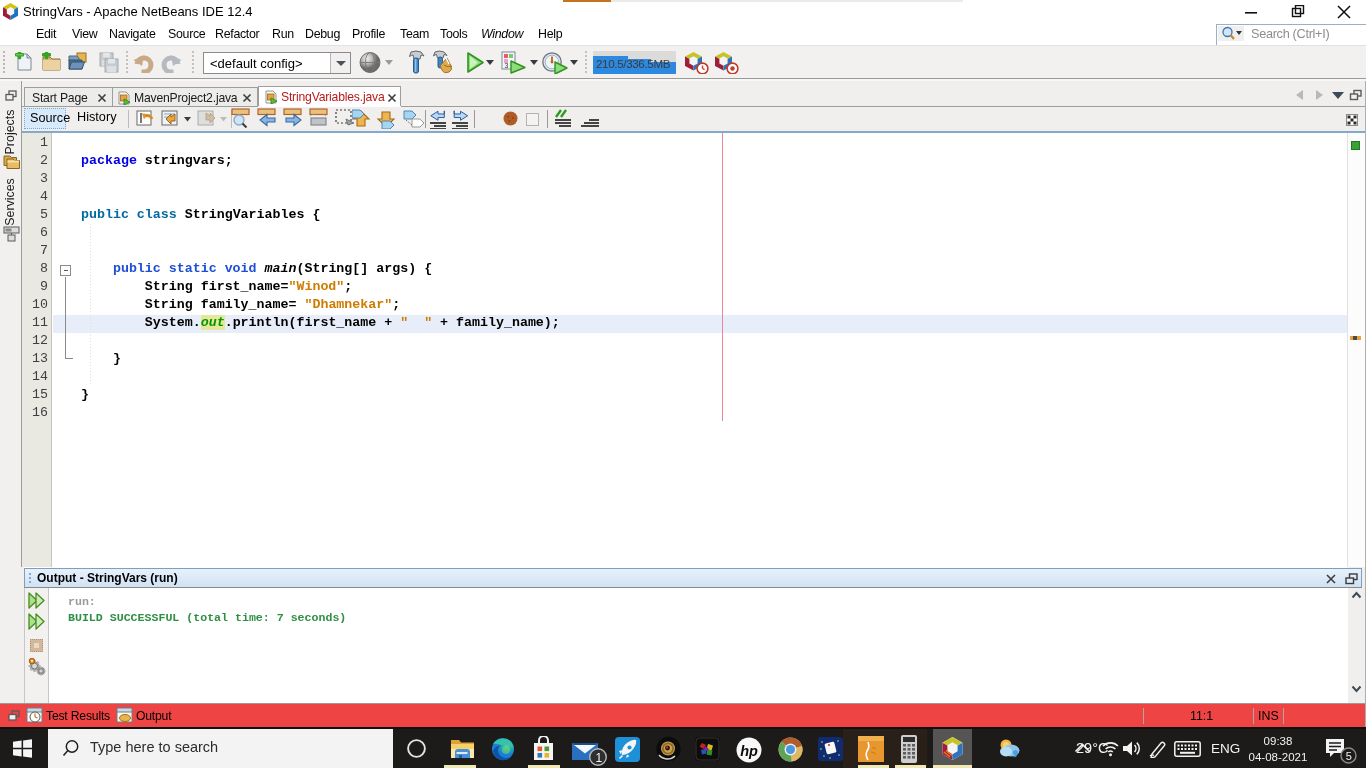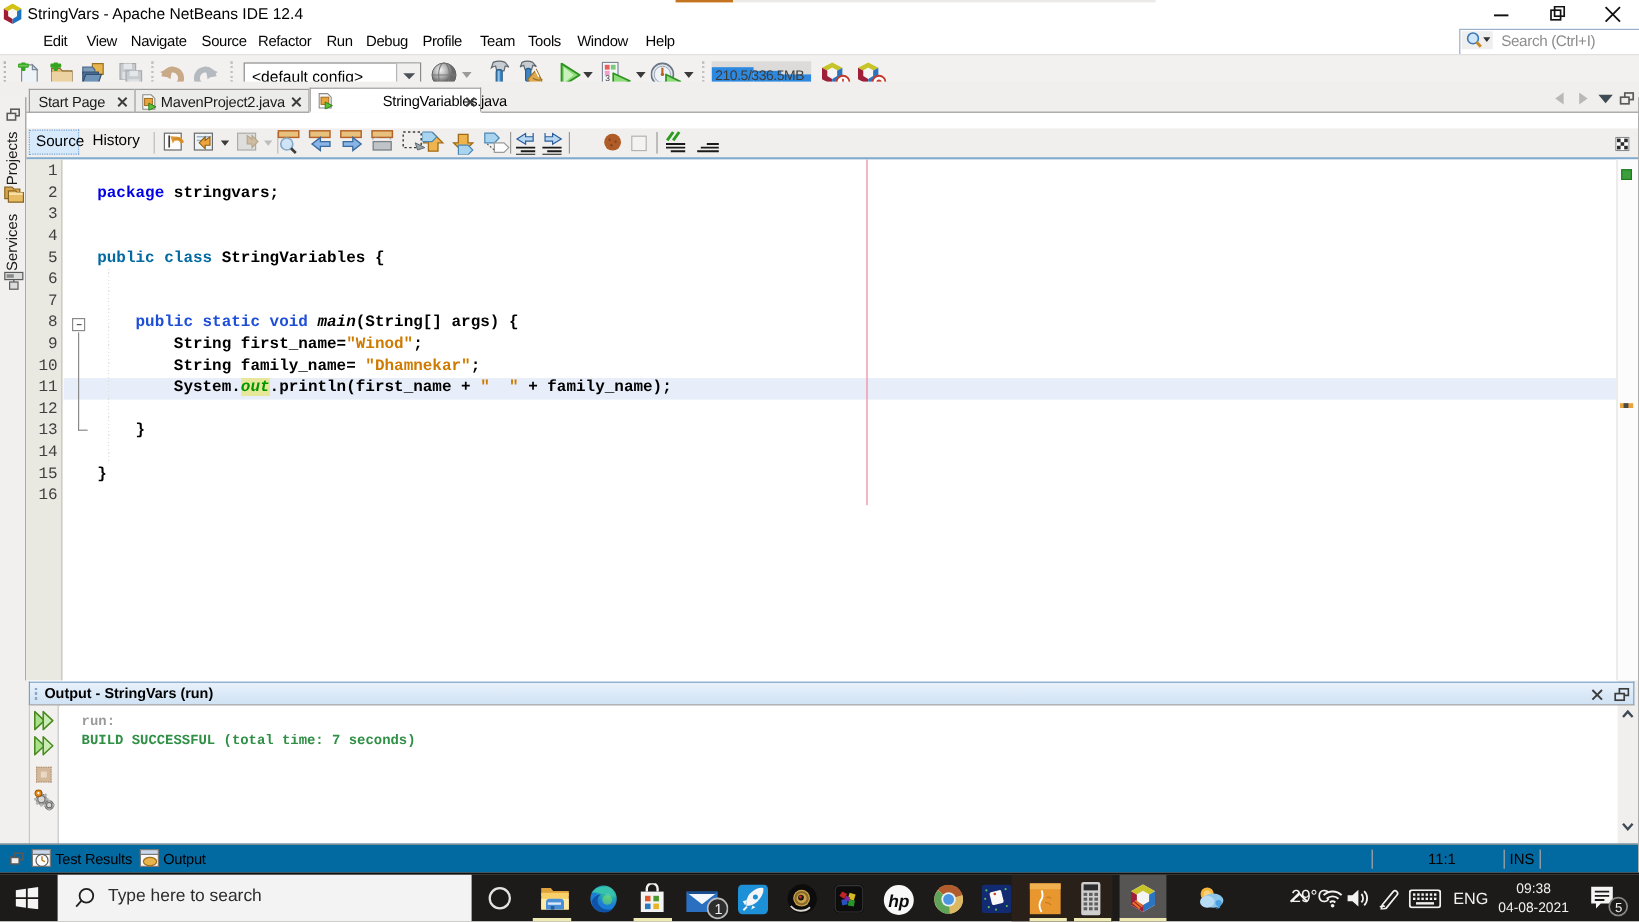--- a/index.html
+++ b/index.html
@@ -38,21 +38,21 @@
     <span class="abs" style="left:36px;top:3px;">Edit</span>
     <span class="abs" style="left:72px;top:3px;">View</span>
     <span class="abs" style="left:109px;top:3px;">Navigate</span>
     <span class="abs" style="left:168px;top:3px;">Source</span>
     <span class="abs" style="left:215px;top:3px;">Refactor</span>
     <span class="abs" style="left:272px;top:3px;">Run</span>
     <span class="abs" style="left:305px;top:3px;">Debug</span>
     <span class="abs" style="left:352px;top:3px;">Profile</span>
     <span class="abs" style="left:400px;top:3px;">Team</span>
     <span class="abs" style="left:440px;top:3px;">Tools</span>
-    <span class="abs" style="left:481px;top:3px;">Window</span>
+    <span class="abs" style="left:481px;top:3px;font-style:italic;">Window</span>
     <span class="abs" style="left:538px;top:3px;">Help</span>
 
     <div class="abs" style="left:1216px;top:0px;width:207px;height:33px;background:#fff;border:1px solid #9ab0c8;">
       <div class="abs" style="left:1px;top:1px;width:26px;height:15px;background:#efefef;"></div>
       <svg class="abs" style="left:4px;top:1px" width="22" height="15" viewBox="0 0 22 15">
         <circle cx="6.5" cy="6" r="4.5" fill="#cfe6f8" stroke="#3b77b5" stroke-width="1.3"></circle>
         <line x1="9.5" y1="9" x2="13" y2="13" stroke="#c88a28" stroke-width="2.4"></line>
         <polygon points="15,5 21,5 18,9" fill="#333"></polygon>
       </svg>
       <span class="abs" style="left:34px;top:2px;color:#8d8d8d;font-size:12.7px;">Search (Ctrl+I)</span>
@@ -202,21 +202,21 @@
       <polygon points="18,5.5 18,15 9.5,19.5 9.5,10" fill="#2d74c0"></polygon>
       <polygon points="9.5,5.2 13.6,7.6 13.6,12.4 9.5,14.8 5.4,12.4 5.4,7.6" fill="#f4f4f4"></polygon>
       <circle cx="18.5" cy="17.5" r="5.4" fill="#fff" stroke="#c43a2a" stroke-width="1.6"></circle>
       <circle cx="18.5" cy="17.5" r="2.2" fill="#c43a2a"></circle>
     </svg>
   </div>
   <div class="abs" style="left:0;top:74px;width:1366px;height:4px;background:#f2f1ef;"></div>
   <div class="abs" style="left:0;top:78px;width:1366px;height:1px;background:#9a9a98;"></div>
   <div class="abs" style="left:0;top:79px;width:1366px;height:2px;background:#f8f7f5;"></div>
 
-  <div class="abs" id="tabrow" style="left:0;top:68px;width:1366px;height:26px;background:#f0efed;">
+  <div class="abs" id="tabrow" style="left:0;top:81px;width:1366px;height:26px;background:#f0efed;">
 
     <div class="abs" style="left:0;top:25px;width:1366px;height:1px;background:#9e9d9b;"></div>
 
     <div class="abs" style="left:24px;top:6px;width:88px;height:20px;background:#ececea;border:1px solid #9e9d9b;border-right:none;">
       <span class="abs" style="left:7px;top:3px;font-size:12.2px;letter-spacing:-0.2px;color:#1a1a1a;">Start Page</span>
       <svg class="abs" style="left:72px;top:5px" width="10" height="10">
           <path d="M1.5 1.5 L8.5 8.5 M8.5 1.5 L1.5 8.5" stroke="#3c3c3c" stroke-width="1.6"></path>
         </svg>
     </div>
 
@@ -231,21 +231,21 @@
           <path d="M1.5 1.5 L8.5 8.5 M8.5 1.5 L1.5 8.5" stroke="#3c3c3c" stroke-width="1.6"></path>
         </svg>
     </div>
 
     <div class="abs" style="left:258px;top:5px;width:143px;height:21px;background:#ffffff;border:1px solid #9e9d9b;border-bottom:none;">
       <svg class="abs" style="left:5px;top:3px" width="14" height="14" viewBox="0 0 14 14">
         <path d="M2 1 h7 l3 3 v9 h-10 z" fill="#f8f8f8" stroke="#8a8a8a" stroke-width="0.9"></path>
         <rect x="3.5" y="4" width="6.5" height="6" fill="#e8a33d" stroke="#a06a18" stroke-width="0.8"></rect>
         <polygon points="7,8 13,11 7,14" fill="#58c03a" stroke="#2e7f1a" stroke-width="0.8"></polygon>
       </svg>
-      <span class="abs" style="left:22px;top:3px;font-size:12.2px;letter-spacing:-0.2px;color:#000000;margin-left:38px;">StringVariables.java</span>
+      <span class="abs" style="left:22px;top:3px;font-size:12.2px;letter-spacing:-0.2px;color:#b91c1c;">StringVariables.java</span>
       <svg class="abs" style="left:128px;top:6px" width="10" height="10">
           <path d="M1.5 1.5 L8.5 8.5 M8.5 1.5 L1.5 8.5" stroke="#3c3c3c" stroke-width="1.6"></path>
         </svg>
     </div>
     <div class="abs" style="left:258px;top:25px;width:143px;height:1px;background:#ffffff;"></div>
 
     <svg class="abs" style="left:1294px;top:8px" width="70" height="12" viewBox="0 0 70 12">
       <polygon points="9,1 9,11 2,6" fill="#b9b8b6"></polygon>
       <polygon points="22,1 22,11 29,6" fill="#b9b8b6"></polygon>
       <polygon points="38,3 50,3 44,10" fill="#3e4a55"></polygon>
@@ -506,21 +506,21 @@
 
     <div class="abs" style="left:1348px;top:21px;width:16px;height:115px;background:#f0efed;"></div>
     <svg class="abs" style="left:1351px;top:24px" width="11" height="8">
         <path d="M1.5 6.5 L5.5 2 L9.5 6.5" stroke="#3e4a55" stroke-width="2" fill="none"></path>
       </svg>
     <svg class="abs" style="left:1351px;top:118px" width="11" height="8">
         <path d="M1.5 1.5 L5.5 6 L9.5 1.5" stroke="#3e4a55" stroke-width="2" fill="none"></path>
       </svg>
   </div>
 
-  <div class="abs" id="statusrow" style="left:0;top:703px;width:1366px;height:24px;background:#0369a1;border-top:1px solid #9a9a98;">
+  <div class="abs" id="statusrow" style="left:0;top:703px;width:1366px;height:24px;background:#ef4444;border-top:1px solid #9a9a98;">
     <svg class="abs" style="left:8px;top:6px" width="12" height="12" viewBox="0 0 12 12">
       <g stroke="#5a5a5a" stroke-width="1.3" fill="none">
         <rect x="4" y="1" width="7" height="5.5"></rect>
         <rect x="1" y="4.5" width="7" height="5.5" fill="#f0efed"></rect>
       </g>
     </svg>
     <svg class="abs" style="left:26px;top:3px" width="17" height="17" viewBox="0 0 17 17">
       <rect x="1" y="1" width="15" height="14" fill="#f8f8f8" stroke="#7a7a7a"></rect>
       <rect x="1" y="1" width="15" height="4" fill="#c8d8ea" stroke="#7a7a7a"></rect>
       <circle cx="9" cy="10" r="5" fill="#fff" stroke="#5a5a5a"></circle>

